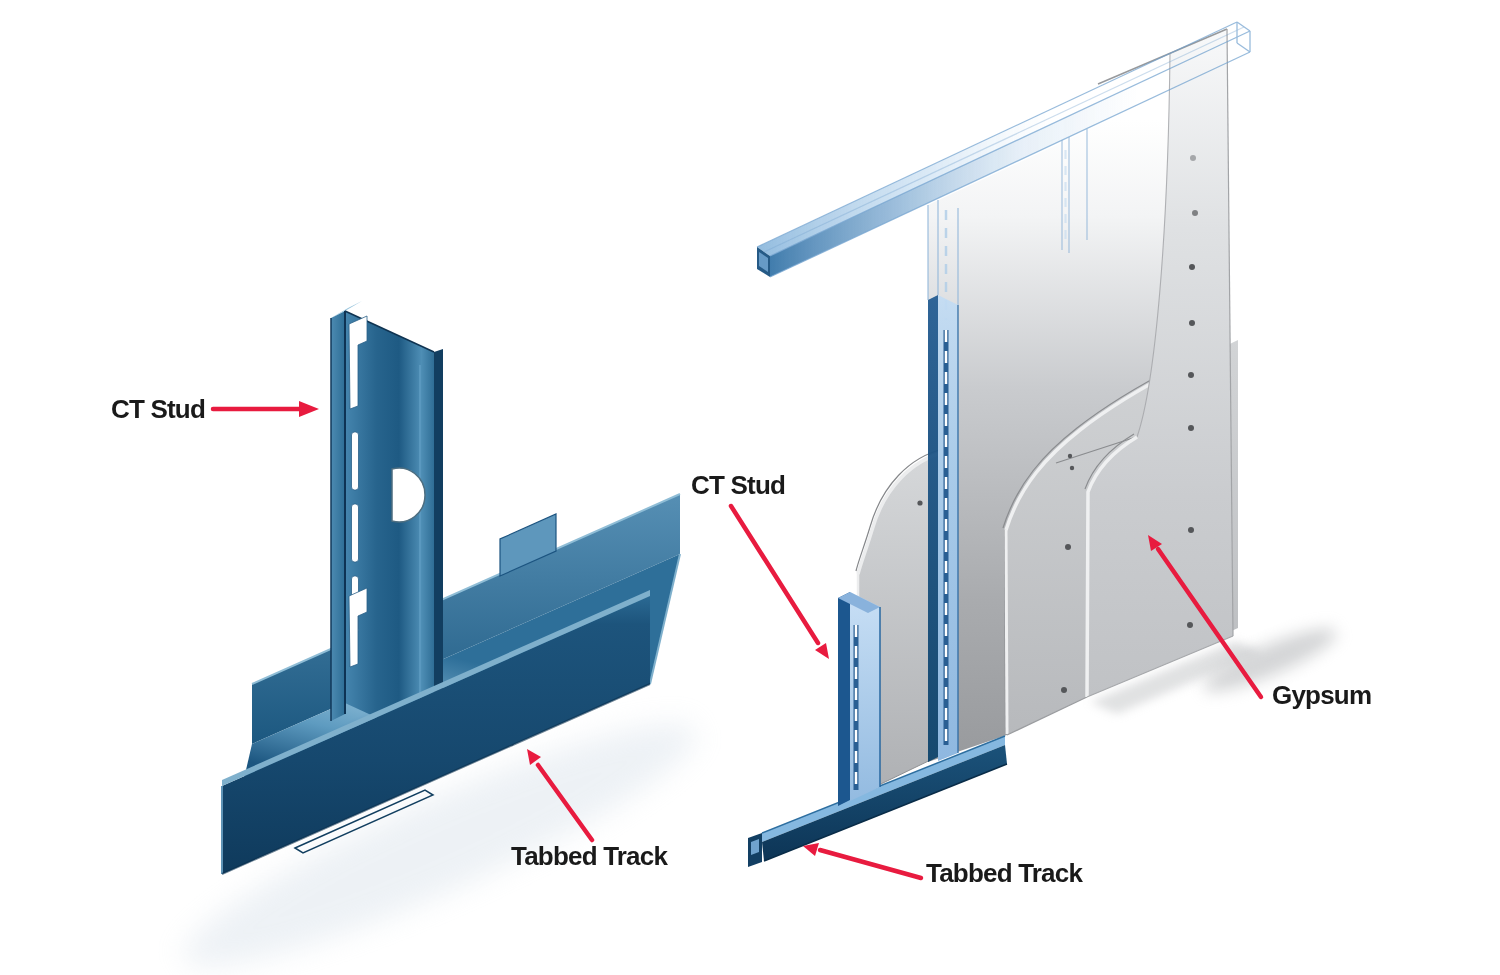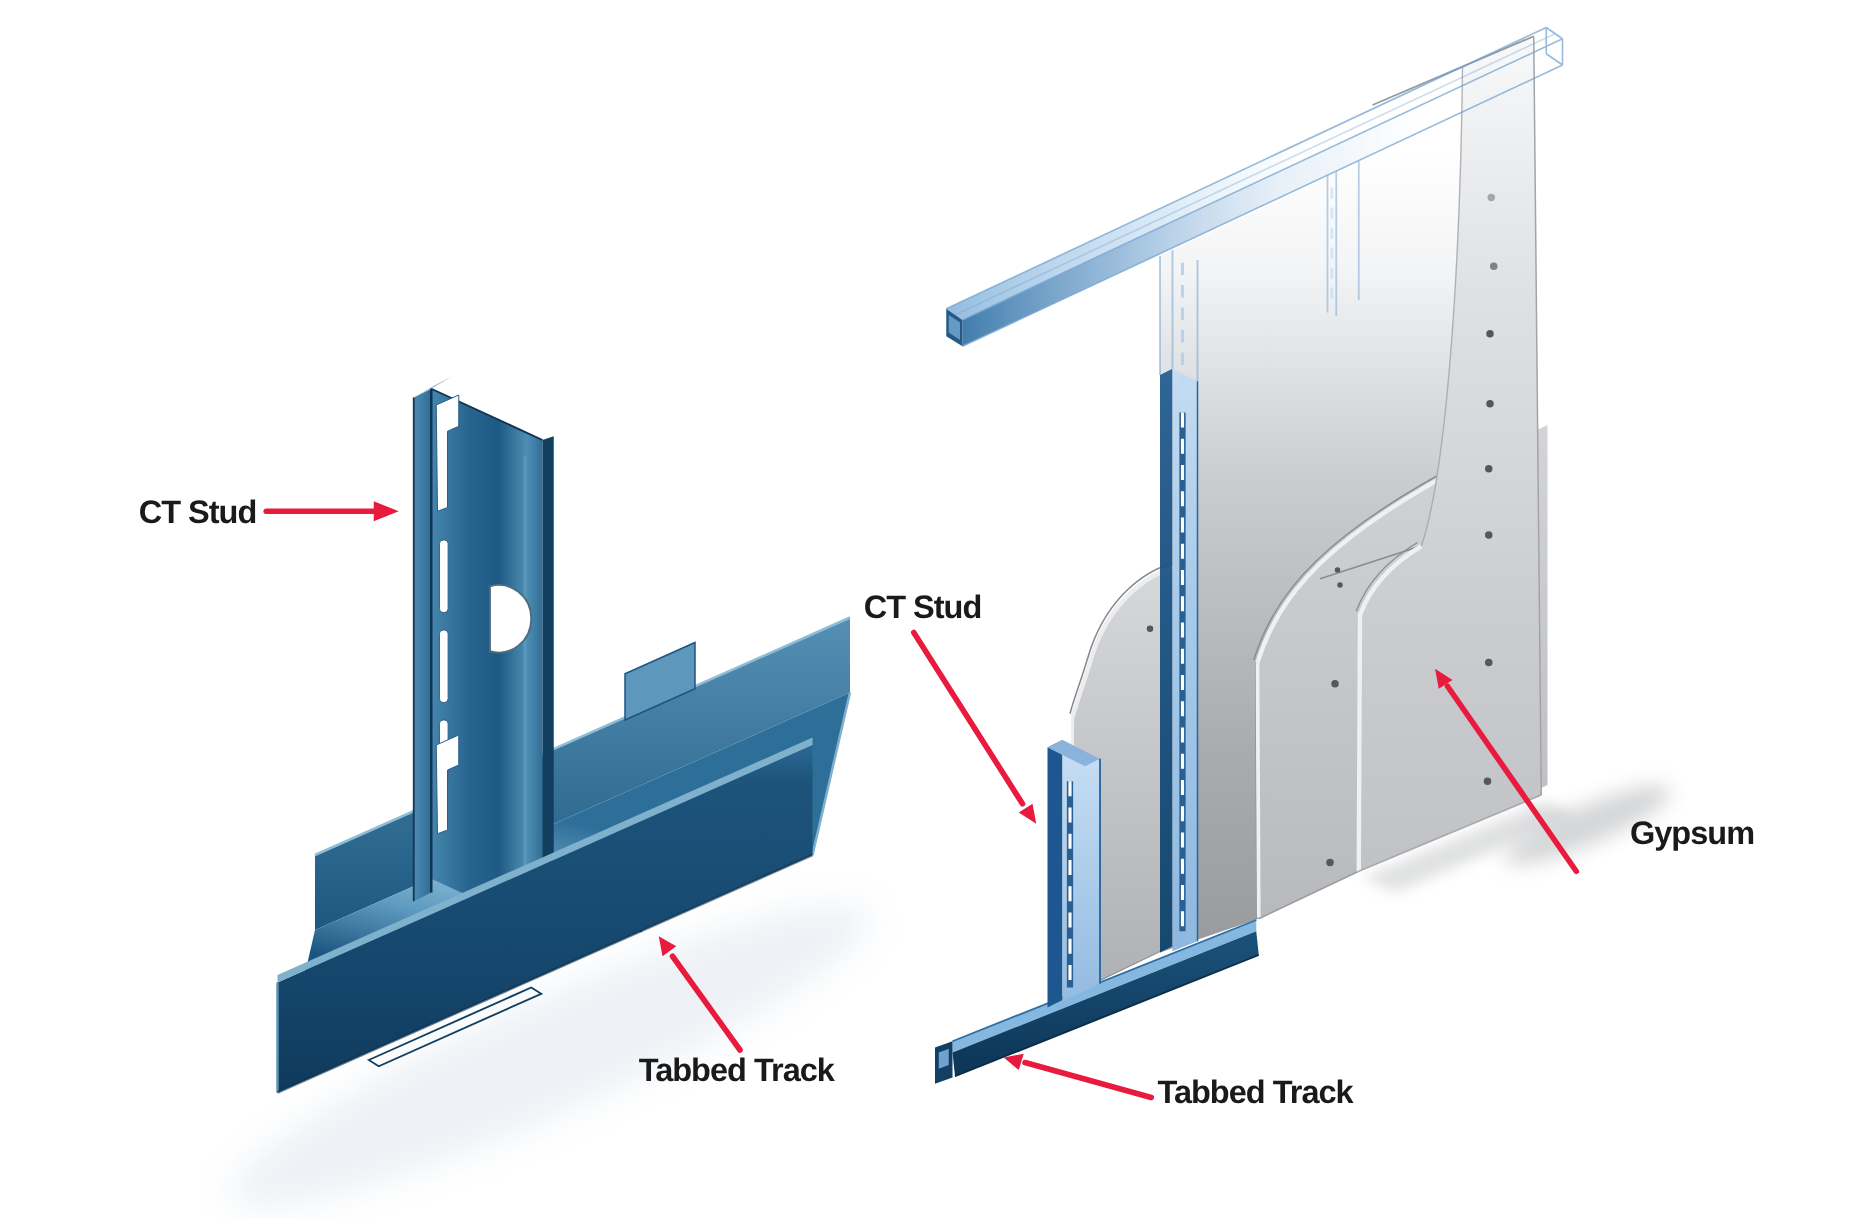--- a/index.html
+++ b/index.html
@@ -281,17 +281,17 @@
     </g>
   </g>
 </svg>
 
 <div class="label" style="left:103px;top:394px;width:102px;text-align:right;">CT Stud</div>
 
 <div class="label" style="left:511px;top:841px;">Tabbed Track</div>
 
 <div class="label" style="left:691px;top:470px;">CT Stud</div>
 
-<div class="label" style="left:1272px;top:651px;margin-left:32px;">Gypsum</div>
+<div class="label" style="left:1272px;top:680px;">Gypsum</div>
 
 <div class="label" style="left:926px;top:858px;">Tabbed Track</div>
 
 </div>
 
 </body></html>

